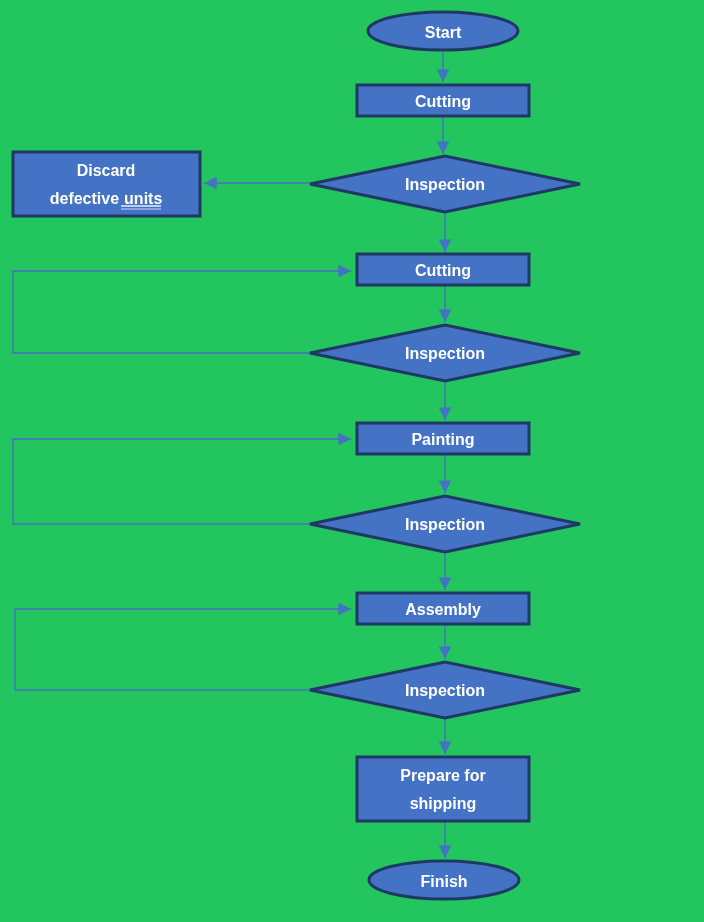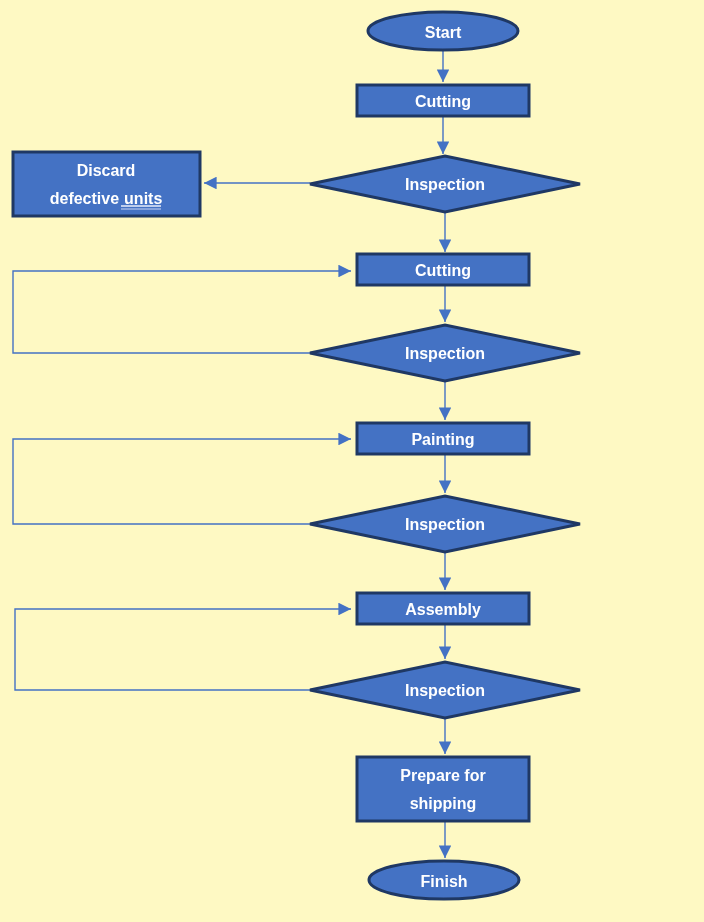--- a/index.html
+++ b/index.html
@@ -5,21 +5,21 @@
   html, body {
     margin: 0;
     padding: 0;
     background: #ffffff;
     font-family: "Liberation Sans", sans-serif;
   }
   .canvas-wrap {
     position: relative;
     width: 704px;
     height: 922px;
-    background: #fef9c3;
+    background: #22c55e;
   }
   svg { display: block; }
   .shape {
     fill: #4472C4;
     stroke: #1F3864;
     stroke-width: 3px;
   }
   .conn {
     stroke: #4472C4;
     stroke-width: 1.4px;

